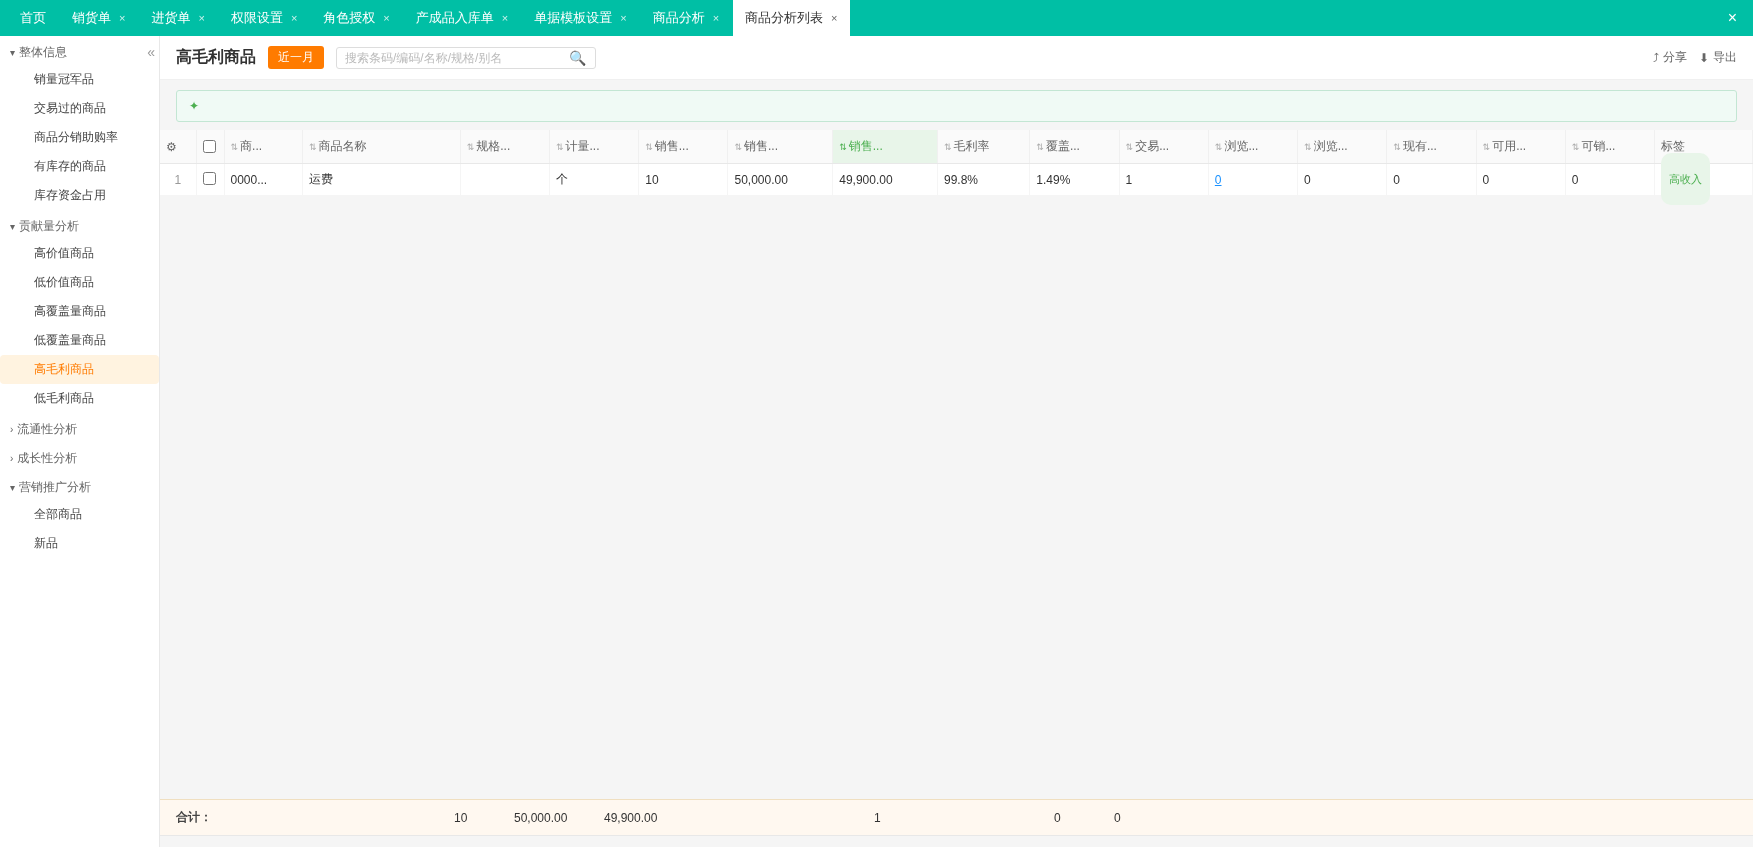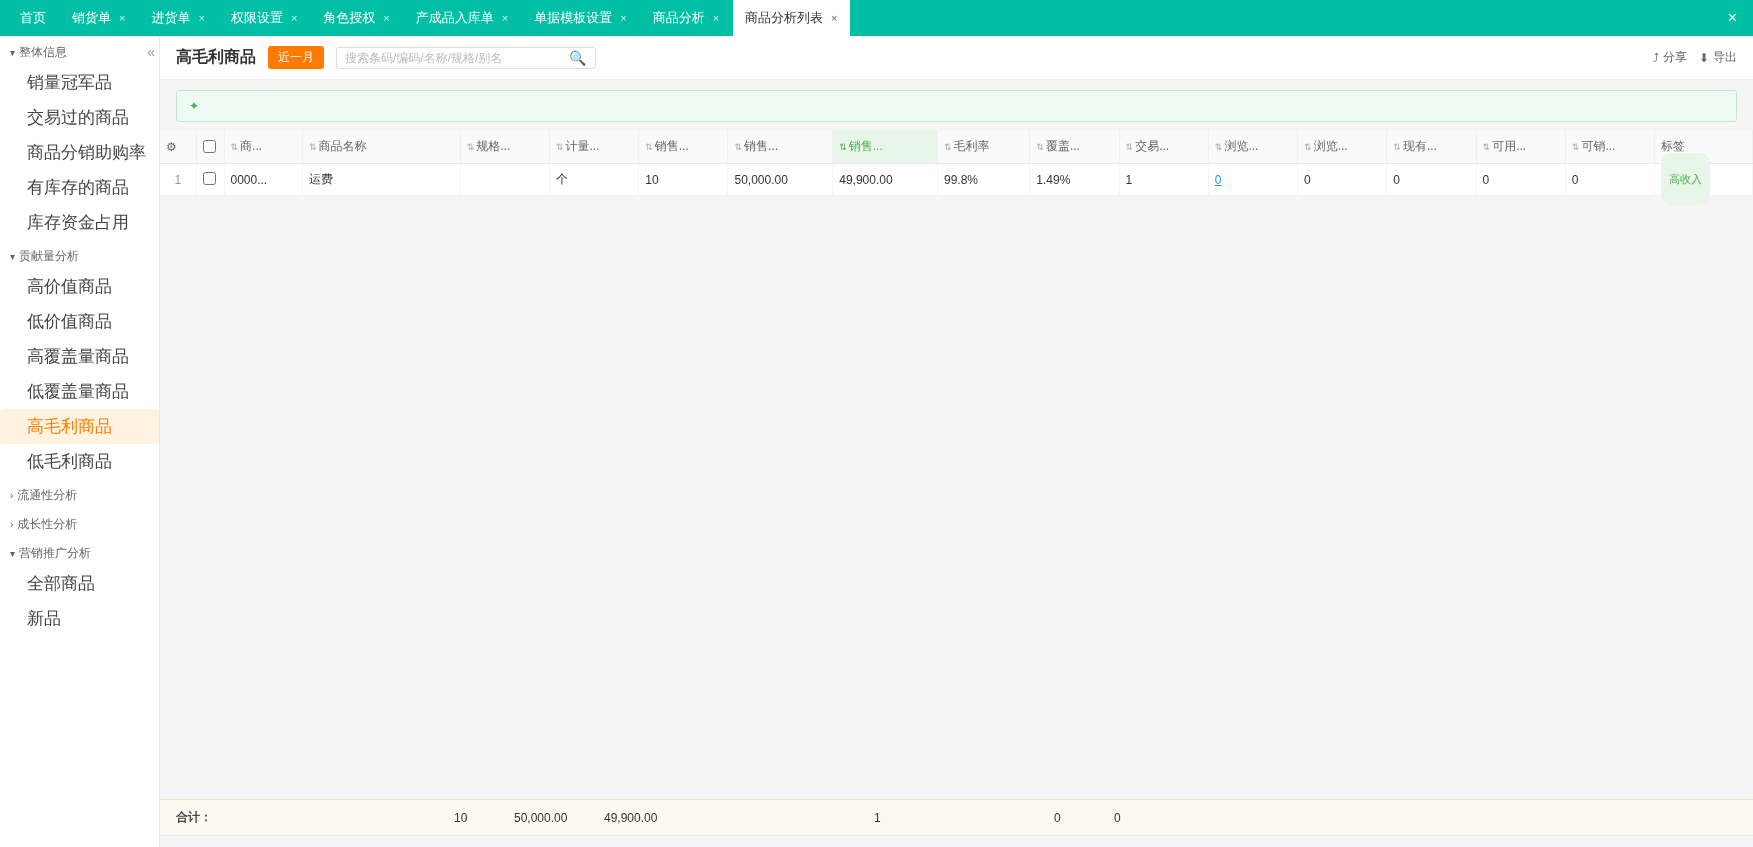--- a/index.html
+++ b/index.html
@@ -72,22 +72,22 @@
       display: flex;
       align-items: center;
       padding: 8px 12px 4px 10px;
       font-size: 12px;
       color: #666;
       cursor: pointer;
       gap: 4px;
     }
     .sidebar-group-title .arrow { font-size: 10px; }
     .sidebar-item {
-      padding: 6px 12px 6px 27px;
-      font-size: 17px;
+      padding: 6px 12px 6px 34px;
+      font-size: 12px;
       color: #444;
       cursor: pointer;
       white-space: nowrap;
     }
     .sidebar-item.active {
       background: #fff3e0;
       color: #ff7b00;
       border-radius: 4px;
     }
 

